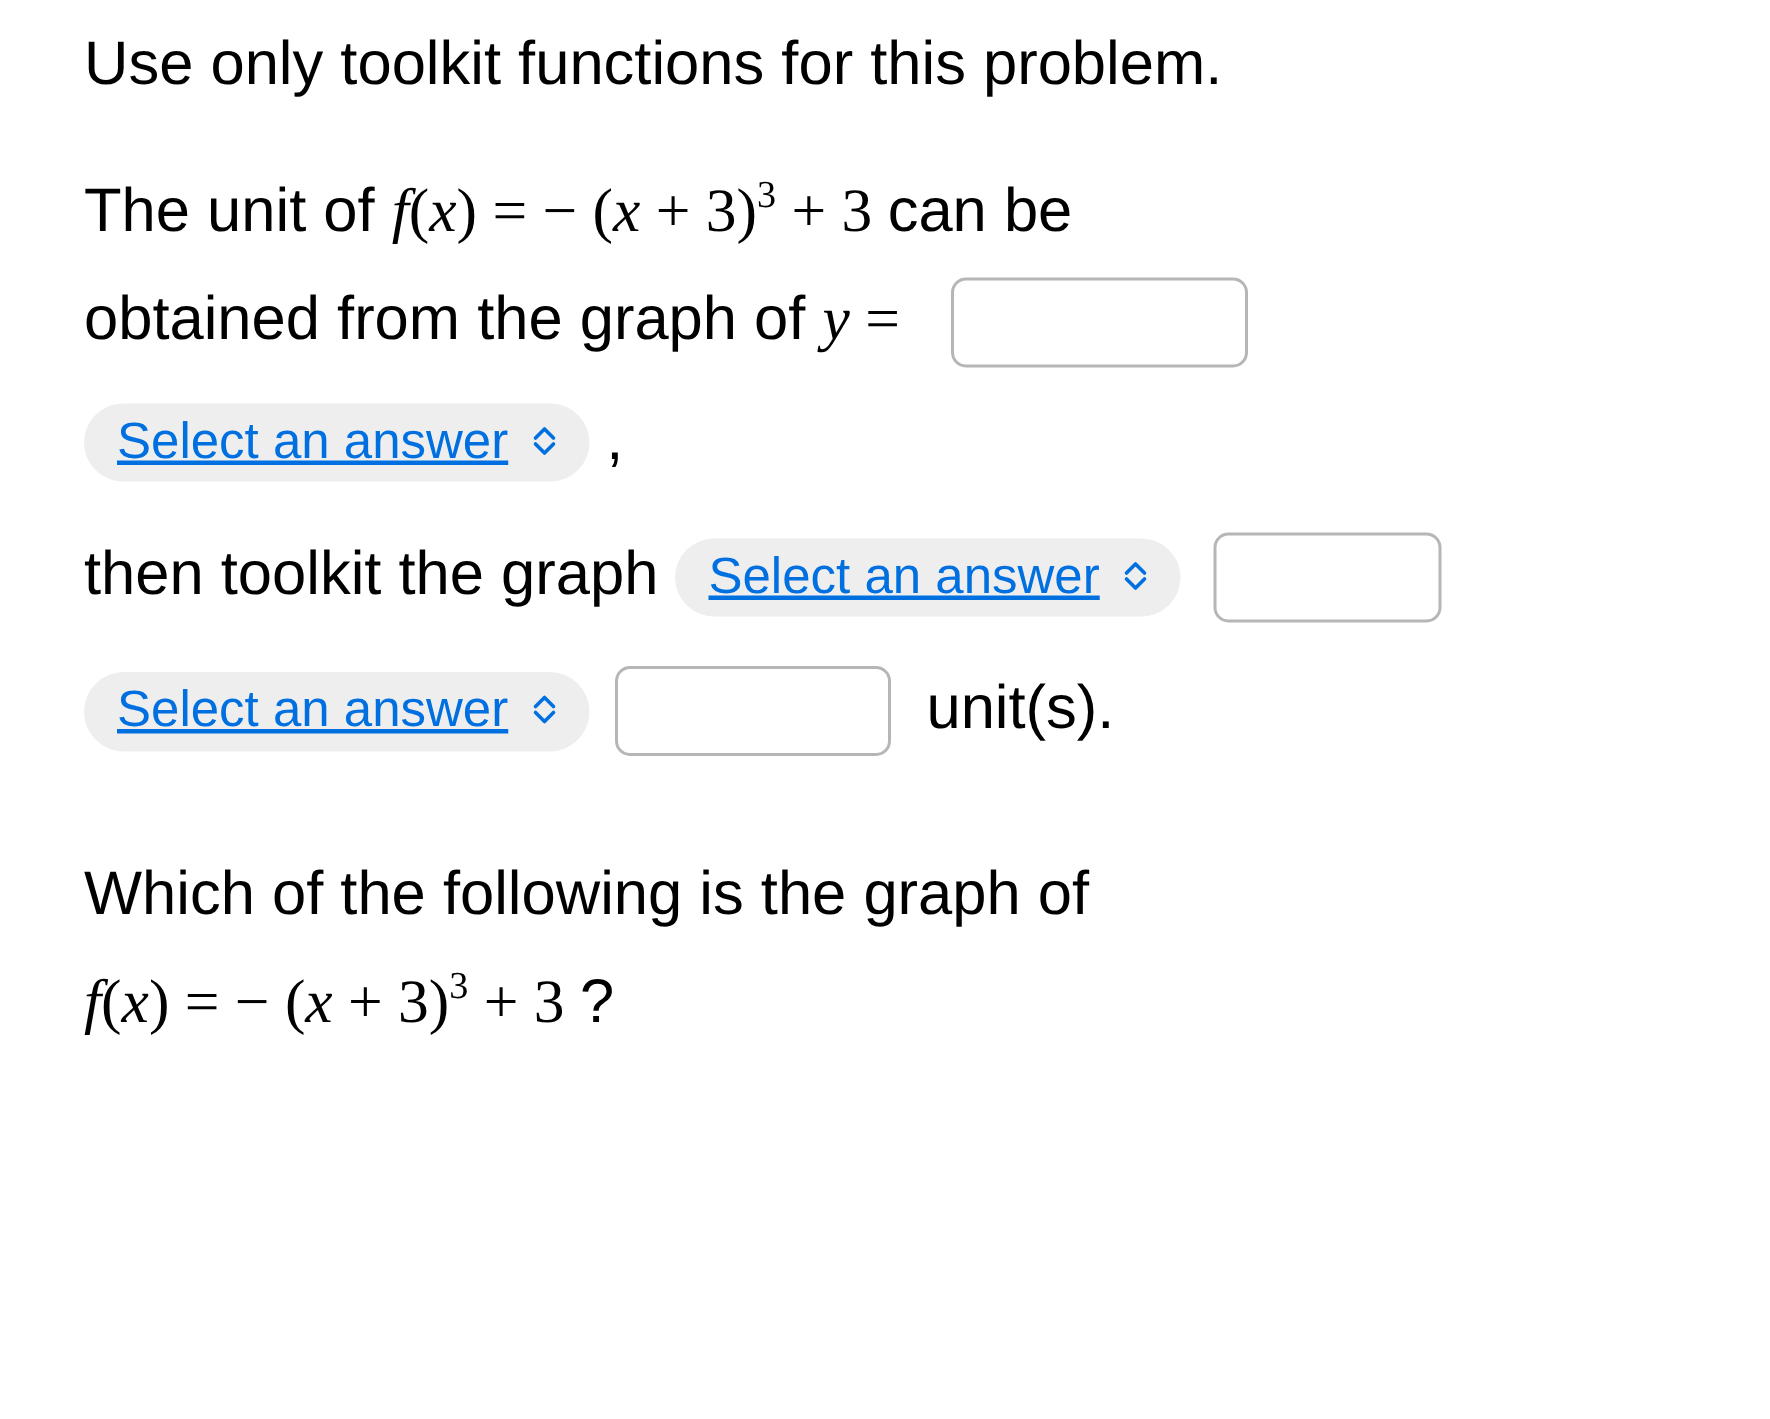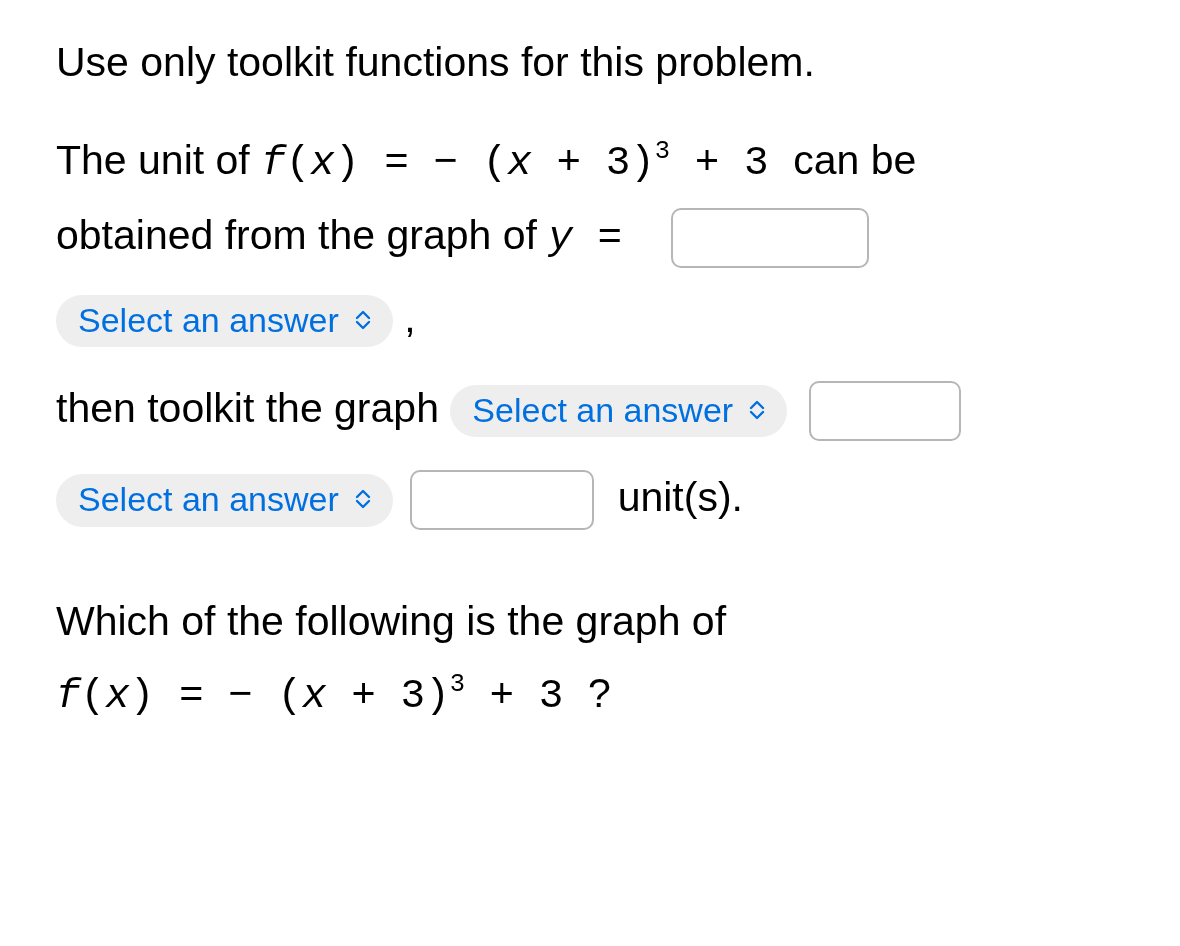--- a/index.html
+++ b/index.html
@@ -5,30 +5,30 @@
   html, body {
     margin: 0;
     padding: 0;
     width: 1180px;
     height: 946px;
     background: #ffffff;
     font-family: Arial, Helvetica, sans-serif;
     color: #000;
   }
   .page {
-    padding: 36px 56px 0 56px;
+    padding: 16px 56px 0 56px;
     font-size: 41px;
     line-height: 1.75;
   }
   .intro {
     margin-bottom: 36px;
     line-height: 1.3;
   }
   .math {
-    font-family: Liberation Mono, monospace;
+    font-family: Liberation Serif, serif;
   }
   .mathit { font-style: italic; }
   .sup {
     font-size: 0.62em;
     vertical-align: super;
     position: relative;
     top: -0.05em;
   }
   .input-box {
     display: inline-block;
@@ -47,20 +47,21 @@
     align-items: center;
     background: #eeeeef;
     color: #0070e0;
     border-radius: 999px;
     padding: 3px 22px 5px 22px;
     font-size: 34px;
     line-height: 1.3;
     vertical-align: middle;
     cursor: pointer;
     white-space: nowrap;
+    text-decoration: underline;
   }
   .select-pill .caret {
     margin-left: 16px;
     display: inline-flex;
     flex-direction: column;
     align-items: center;
     line-height: 0;
   }
   .caret svg { display: block; }
 

